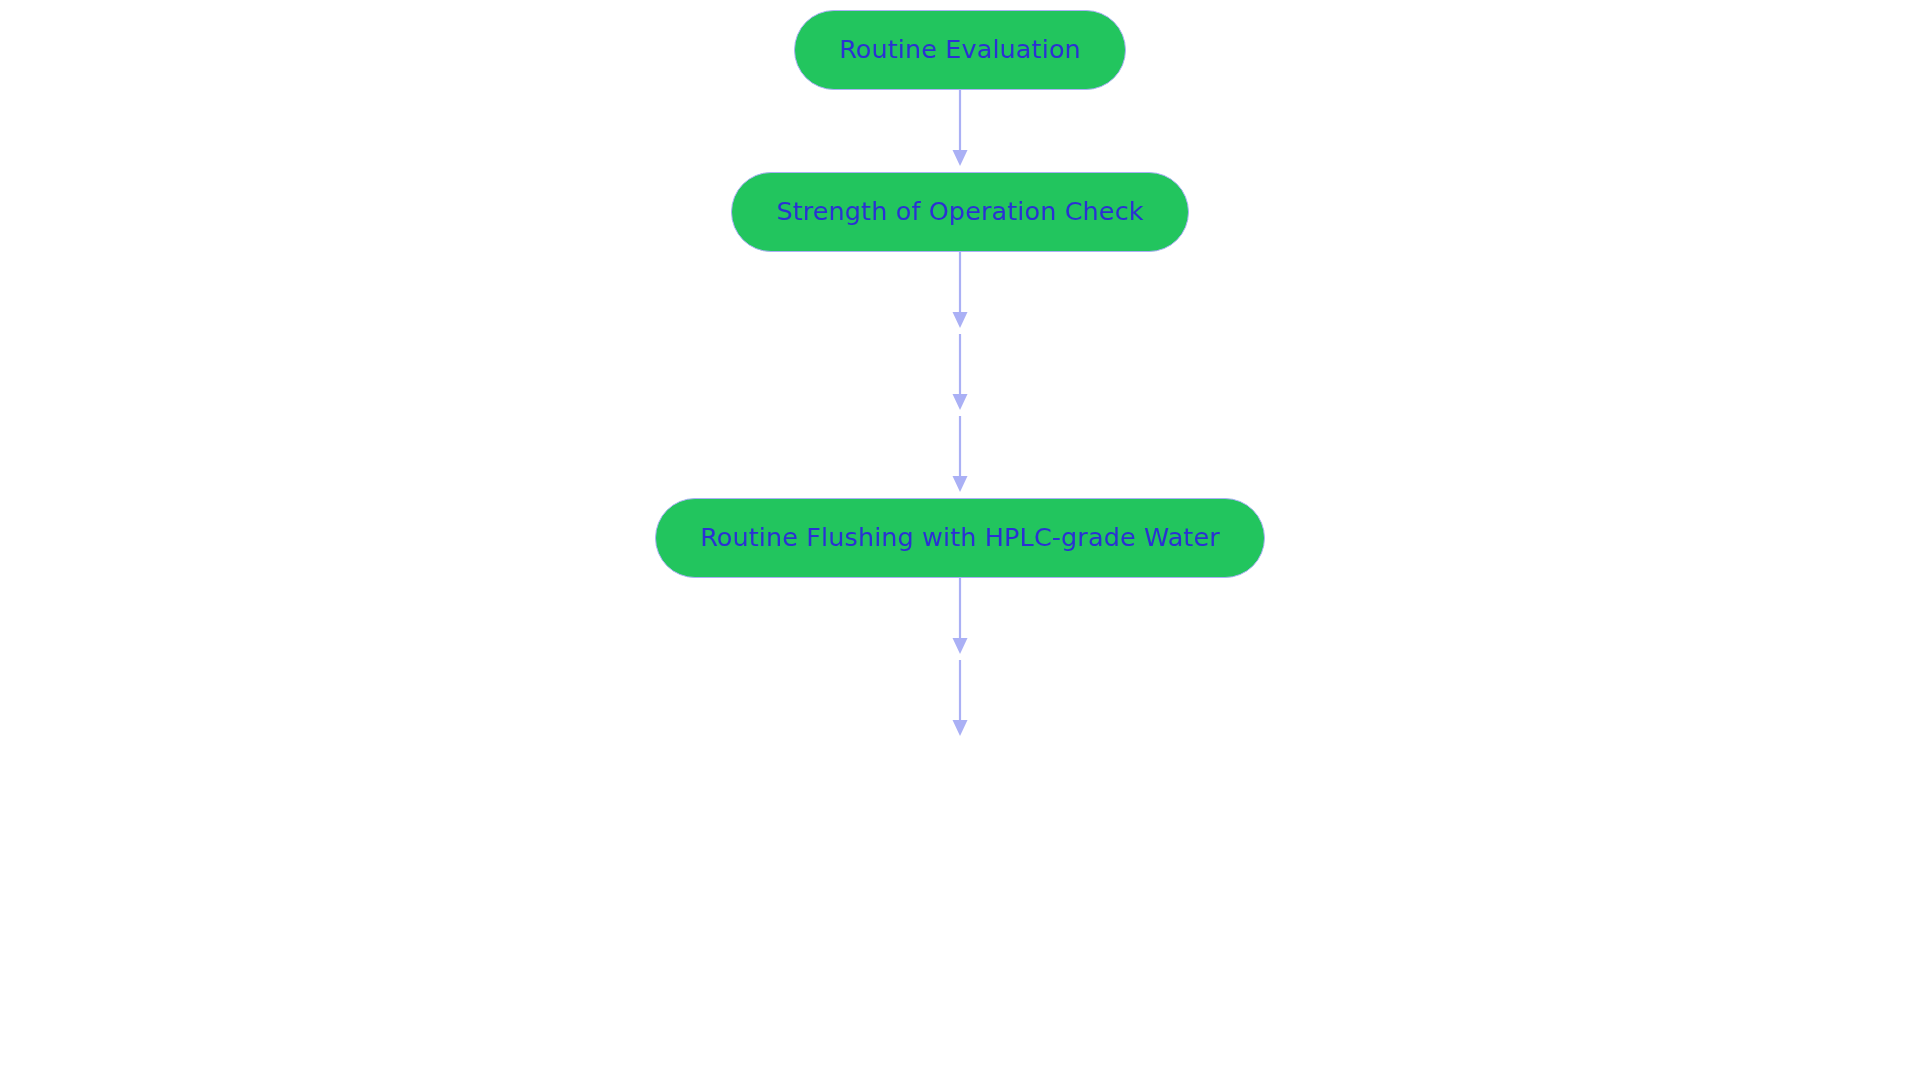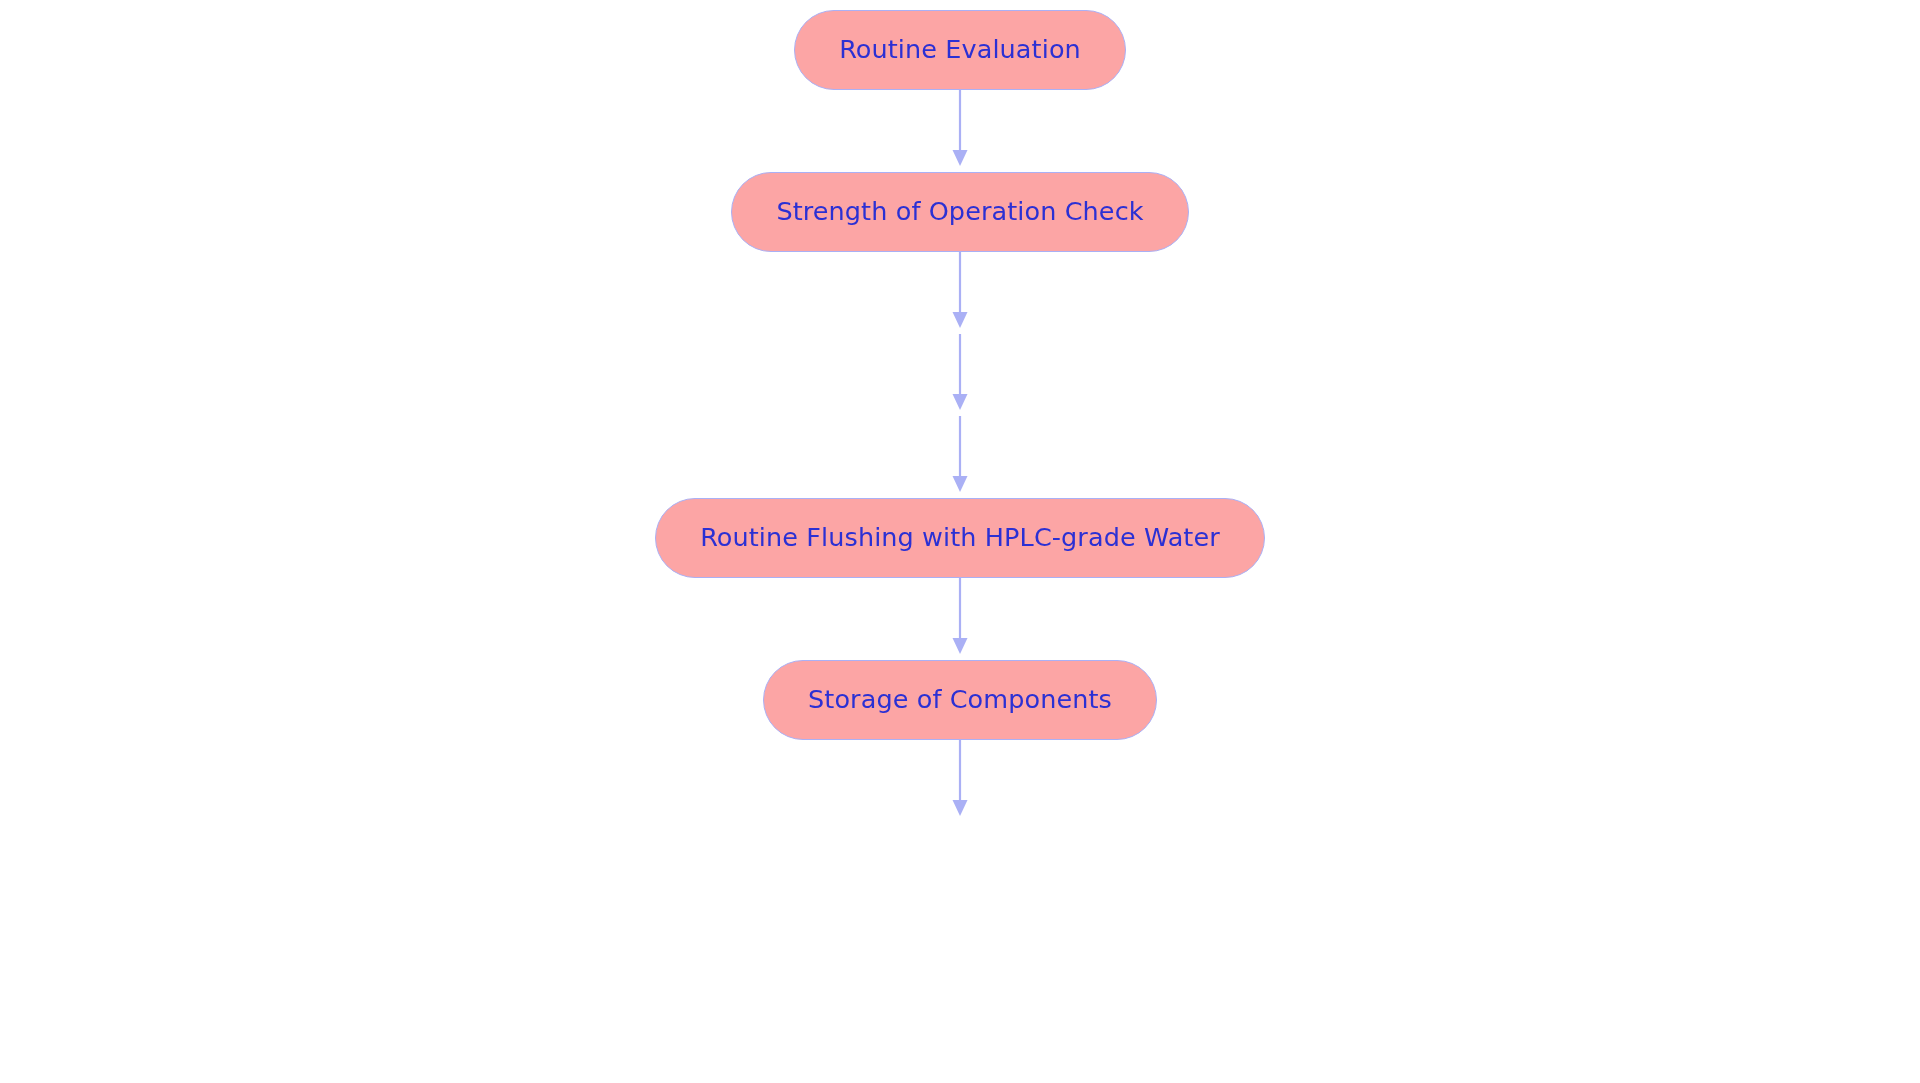--- a/index.html
+++ b/index.html
@@ -37,21 +37,21 @@
   }
 
   
   .flow-node {
     position: relative;
     height: 80px;
     box-sizing: border-box;
     display: flex;
     align-items: center;
     justify-content: center;
-    background: #fca5a5;
+    background: #22c55e;
     border: 1.6px solid #aab0f5;
     border-radius: 40px;
     padding: 0 44px;
     flex: 0 0 auto;
   }
 
   .flow-node-label {
     color: #2b30d4;
     font-size: 25.5px;
     font-weight: 400;
@@ -123,23 +123,20 @@
       <span class="flow-node-label">Routine Flushing with HPLC-grade Water</span>
     </div>
 
     <div class="flow-connector">
       <svg viewBox="0 0 30 82" xmlns="http://www.w3.org/2000/svg" aria-hidden="true">
         <line x1="15" y1="0" x2="15" y2="64" stroke="#aab0f5" stroke-width="2.2"></line>
         <polygon points="15,76 7.5,60 22.5,60" fill="#aab0f5"></polygon>
       </svg>
     </div>
 
-    <div class="flow-node">
-      <span class="flow-node-label">Storage of Components</span>
-    </div>
 
     <div class="flow-connector">
       <svg viewBox="0 0 30 82" xmlns="http://www.w3.org/2000/svg" aria-hidden="true">
         <line x1="15" y1="0" x2="15" y2="64" stroke="#aab0f5" stroke-width="2.2"></line>
         <polygon points="15,76 7.5,60 22.5,60" fill="#aab0f5"></polygon>
       </svg>
     </div>
 
 
   </div>

